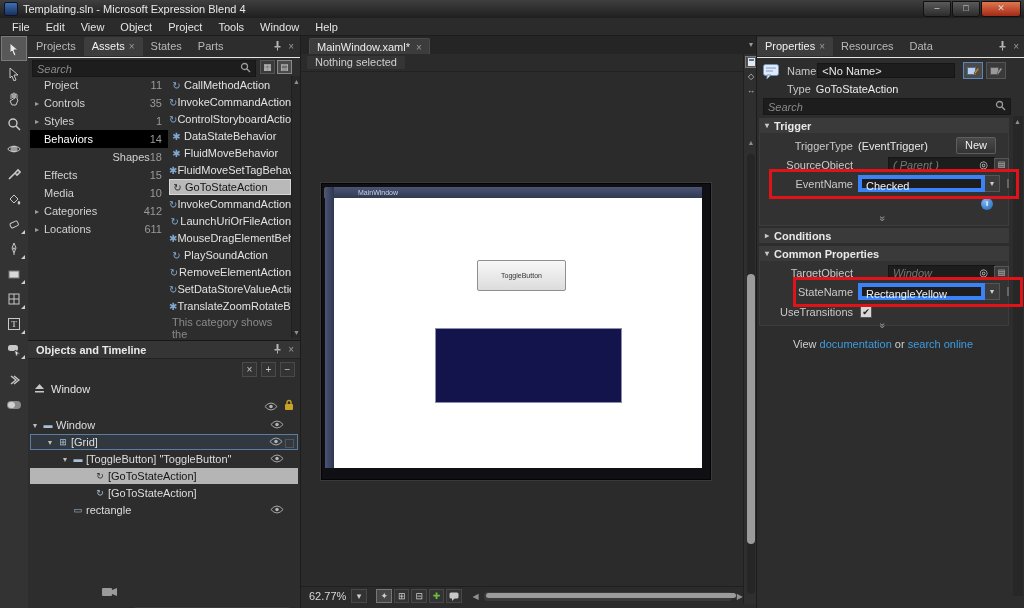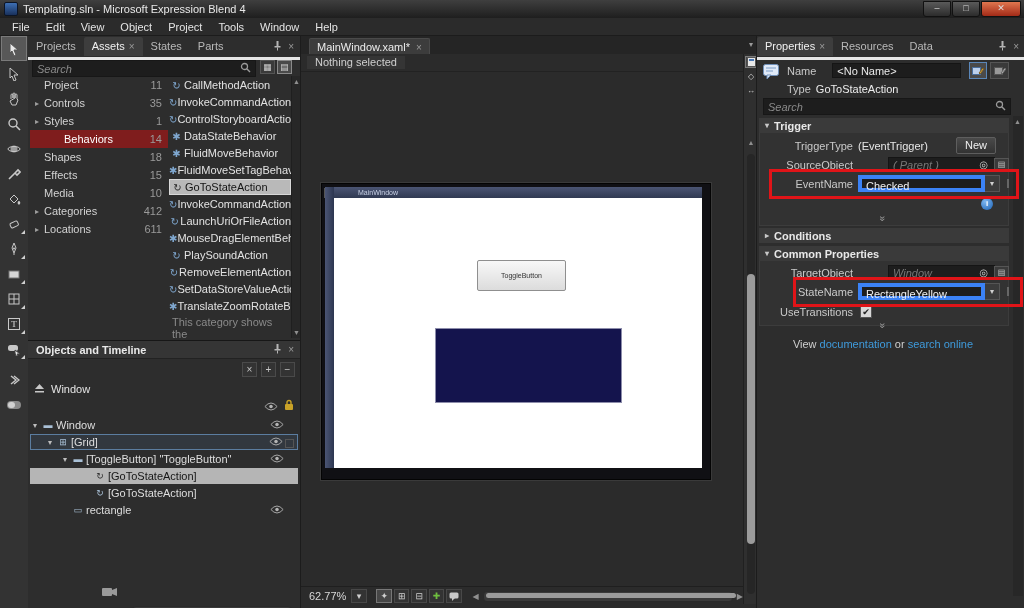--- a/index.html
+++ b/index.html
@@ -19,36 +19,36 @@
            display:flex;align-items:center;padding-left:4px;box-sizing:border-box;}
   .menuitem{padding:0 8px;color:#e4e4e4;height:18px;line-height:18px;cursor:default;}
   
   .toolbox{position:absolute;left:0;top:36px;width:28px;height:572px;background:#333;border-right:1px solid #1c1c1c;}
   .tool{width:26px;height:25px;margin-left:1px;display:flex;align-items:center;justify-content:center;position:relative;}
   .tool.active{background:#585858;border:1px solid #7a7a7a;box-sizing:border-box;}
   .tool.flyout::after{content:"";position:absolute;right:2px;bottom:2px;border-left:4px solid transparent;border-bottom:4px solid #cfcfcf;}
   .tool svg{display:block;}
   .tool-sep{height:6px;}
   
-  .ptabs{display:flex;align-items:center;height:21px;border-bottom:3px solid #e5e5e5;background:#2d2d2d;}
+  .ptabs{display:flex;align-items:center;height:21px;border-bottom:1px solid #e5e5e5;background:#2d2d2d;}
   .ptab{padding:3px 8px 4px 8px;color:#b9b9b9;display:flex;gap:4px;align-items:center;}
   .ptab.active{background:#3d3d3d;color:#f0f0f0;border-radius:2px 2px 0 0;}
   .xglyph{color:#9a9a9a;font-size:10px;}
   .pinbox{margin-left:auto;display:flex;gap:6px;align-items:center;padding-right:6px;}
   .search{background:#1d1d1d;border:1px solid #171717;color:#e6e6e6;font-size:11px;height:15px;padding:0 18px 0 4px;
           font-family:"Liberation Sans",sans-serif;box-sizing:content-box;}
   .search::placeholder{color:#8a8a8a;font-style:italic;}
   .mag{position:absolute;pointer-events:none;}
   .sqbtn{width:15px;height:14px;background:#3a3a3a;border:1px solid #555;display:flex;align-items:center;justify-content:center;
          font-size:9px;color:#cfcfcf;box-sizing:border-box;}
   .sqbtn.on{border-color:#8a8a8a;background:#4a4a4a;}
   
   .leftpanel{position:absolute;left:28px;top:36px;width:272px;height:304px;background:#2d2d2d;}
   .catrow{position:absolute;left:2px;width:138px;height:18px;display:flex;align-items:center;color:#d2d2d2;}
-  .catrow.sel{background:#7f1d1d;color:#fff;gap:20px;}
+  .catrow.sel{background:#000000;color:#fff;}
   .catarrow{width:14px;text-align:center;color:#9f9f9f;font-size:8px;}
   .catname{flex:1;}
   .catcount{color:#9a9a9a;padding-right:6px;}
   .aitem{position:absolute;left:141px;width:122px;height:16px;display:flex;align-items:center;color:#e2e2e2;}
   .aitem .aicon{width:15px;color:#7fa7cf;font-size:10px;text-align:center;}
   .aitem.sel{background:#b9b9b9;color:#141414;border:1px solid #d8d8d8;box-sizing:border-box;}
   .aitem.sel .aicon{color:#2a2a2a;}
   .adesc{position:absolute;left:144px;width:116px;color:#8a8a8a;line-height:12px;}
   .vscroll{position:absolute;width:9px;background:#272727;border-left:1px solid #1f1f1f;}
   .sarrow{color:#8f8f8f;font-size:7px;text-align:center;width:9px;position:absolute;}
@@ -288,21 +288,21 @@
     <div class="catrow" style="top:76px;">
         <span class="catarrow">▸</span>
         <span class="catname">Styles</span>
         <span class="catcount">1</span>
       </div>
     <div class="catrow sel" style="top:94px;">
         <span class="catarrow"> </span>
         <span class="catname">Behaviors</span>
         <span class="catcount">14</span>
       </div>
-    <div class="catrow" style="top:112px;">
+    <div class="catrow" style="top:112px;text-align:right;">
         <span class="catarrow"> </span>
         <span class="catname">Shapes</span>
         <span class="catcount">18</span>
       </div>
     <div class="catrow" style="top:130px;">
         <span class="catarrow"> </span>
         <span class="catname">Effects</span>
         <span class="catcount">15</span>
       </div>
     <div class="catrow" style="top:148px;">
@@ -557,21 +557,21 @@
     </div>
 
     <span class="abs" style="left:6px;top:28px;">
       <svg width="20" height="16" viewBox="0 0 20 16">
           <rect x="0.5" y="0.5" width="15" height="11" rx="2" fill="#dfe9f8" stroke="#6f8fb8"></rect>
           <polygon points="4,11 4,15 8,11" fill="#dfe9f8" stroke="#6f8fb8"></polygon>
           <line x1="3" y1="4" x2="13" y2="4" stroke="#7a9cc6"></line>
           <line x1="3" y1="7" x2="10" y2="7" stroke="#7a9cc6"></line>
         </svg></span>
     <div class="prow" style="top:26px;left:30px;width:222px;">
-      <span style="color:#c9c9c9;padding-right:16px;">Name</span>
+      <span style="color:#c9c9c9;padding-right:1px;">Name</span>
       <div class="pfield" style="width:138px;">&lt;No Name&gt;</div>
       <div class="sqbtn on" style="margin-left:8px;width:20px;height:17px;border-color:#5a86b8;">
         <svg width="12" height="10" viewBox="0 0 12 10">
             <rect x="0.5" y="1.5" width="8" height="7" fill="#bcd0ec" stroke="#4a6f9e"></rect>
             <path d="M7,7 l4,-5 1,1 -4,5 z" fill="#e8b64e" stroke="#7a5c1e"></path>
           </svg>
         </div>
       <div class="sqbtn" style="margin-left:3px;width:20px;height:17px;">
         <svg width="12" height="10" viewBox="0 0 12 10">
             <rect x="0.5" y="1.5" width="8" height="7" fill="#9a9a9a" stroke="#555"></rect>

